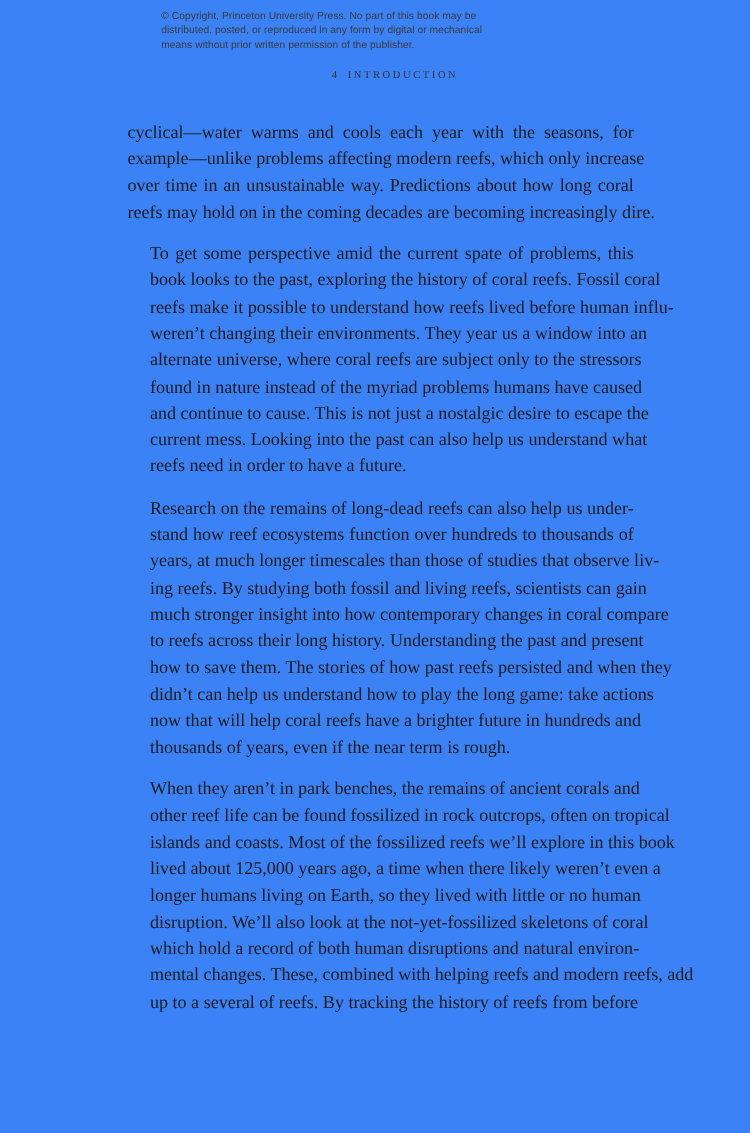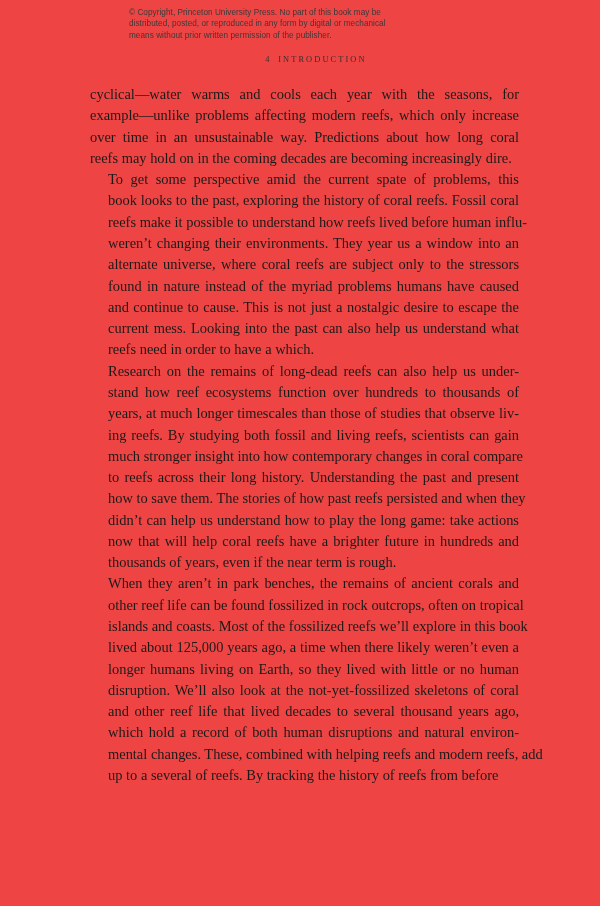--- a/index.html
+++ b/index.html
@@ -12,21 +12,21 @@
     height: 906px;
     position: relative;
     font-family: "Liberation Serif", serif;
     color: #1a1a1a;
     overflow: hidden;
   }
 
   .page {
     position: absolute;
     inset: 0;
-    background: #ef4444;
+    background: #3b82f6;
   }
 
   
   .copyright-block {
     position: absolute;
     left: 129px;
     top: 7px;
     width: 352px;
     font-family: "Liberation Sans", sans-serif;
     font-size: 8.2px;
@@ -63,21 +63,21 @@
   }
 
   
   .body-column {
     position: absolute;
     left: 90px;
     top: 84px;
     width: 429px;
   }
   .body-par {
-    margin: 0;
+    margin: 12px;
     font-family: "Liberation Serif", serif;
     font-size: 14.45px;
     line-height: 21.28px;
     color: #1c1a19;
     text-align: justify;
     text-justify: inter-word;
     hyphens: none;
     -webkit-hyphens: none;
   }
   .body-par.indented {
@@ -136,42 +136,41 @@
       </p>
       <p class="body-par indented">
         <span class="ln first-indent">To get some perspective amid the current spate of problems, this</span>
         <span class="ln">book looks to the past, exploring the history of coral reefs. Fossil coral</span>
         <span class="ln">reefs make it possible to understand how reefs lived before human influ-</span>
         <span class="ln">weren’t changing their environments. They year us a window into an</span>
         <span class="ln">alternate universe, where coral reefs are subject only to the stressors</span>
         <span class="ln">found in nature instead of the myriad problems humans have caused</span>
         <span class="ln">and continue to cause. This is not just a nostalgic desire to escape the</span>
         <span class="ln">current mess. Looking into the past can also help us understand what</span>
-        <span class="ln last">reefs need in order to have a which.</span>
+        <span class="ln last">reefs need in order to have a future.</span>
       </p>
       <p class="body-par indented">
         <span class="ln first-indent">Research on the remains of long-dead reefs can also help us under-</span>
         <span class="ln">stand how reef ecosystems function over hundreds to thousands of</span>
         <span class="ln">years, at much longer timescales than those of studies that observe liv-</span>
         <span class="ln">ing reefs. By studying both fossil and living reefs, scientists can gain</span>
         <span class="ln">much stronger insight into how contemporary changes in coral compare</span>
         <span class="ln">to reefs across their long history. Understanding the past and present</span>
         <span class="ln">how to save them. The stories of how past reefs persisted and when they</span>
         <span class="ln">didn’t can help us understand how to play the long game: take actions</span>
         <span class="ln">now that will help coral reefs have a brighter future in hundreds and</span>
         <span class="ln last">thousands of years, even if the near term is rough.</span>
       </p>
       <p class="body-par indented">
         <span class="ln first-indent">When they aren’t in park benches, the remains of ancient corals and</span>
         <span class="ln">other reef life can be found fossilized in rock outcrops, often on tropical</span>
         <span class="ln">islands and coasts. Most of the fossilized reefs we’ll explore in this book</span>
         <span class="ln">lived about 125,000 years ago, a time when there likely weren’t even a</span>
         <span class="ln">longer humans living on Earth, so they lived with little or no human</span>
         <span class="ln">disruption. We’ll also look at the not-yet-fossilized skeletons of coral</span>
-        <span class="ln">and other reef life that lived decades to several thousand years ago,</span>
         <span class="ln">which hold a record of both human disruptions and natural environ-</span>
         <span class="ln">mental changes. These, combined with helping reefs and modern reefs, add</span>
         <span class="ln last">up to a several of reefs. By tracking the history of reefs from before</span>
       </p>
     </div>
 
   <div class="footer-note">For general queries, contact info@press.princeton.edu</div>
 
 </div>
 

